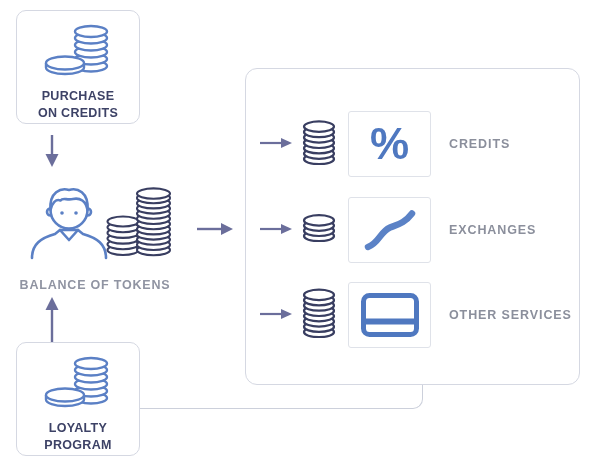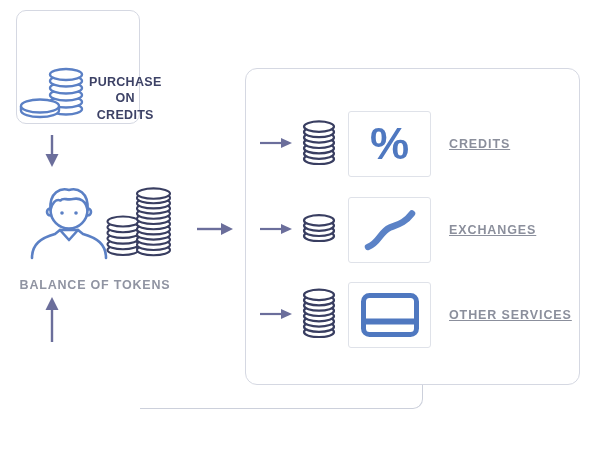--- a/index.html
+++ b/index.html
@@ -2,21 +2,21 @@
 <html><head>
 <meta charset="utf-8">
 <style>
   html,body{margin:0;padding:0;background:#ffffff;}
   body{font-family:"Liberation Sans", sans-serif;}
   #canvas{position:relative;width:600px;height:468px;background:#ffffff;overflow:hidden;}
 
   .card{
     position:absolute;width:124px;height:114px;background:#fff;
     border:1.5px solid #d5d8e2;border-radius:10px;box-sizing:border-box;
-    display:flex;flex-direction:row;align-items:flex-end;z-index:2;
+    display:flex;flex-direction:column;align-items:center;z-index:2;
   }
   .card .icon-wrap{margin-top:13px;}
   .card .card-label{
     margin-top:8px;text-align:center;font-size:12.5px;font-weight:700;
     color:#3d4266;letter-spacing:.3px;line-height:1.32;
   }
 
   #purchase-card{left:16px;top:10px;}
   #loyalty-card{left:16px;top:342px;}
 
@@ -49,21 +49,21 @@
   .row-arrow{flex:0 0 auto;}
   .row-coins{flex:0 0 auto;margin-left:9px;}
   .icon-box{
     flex:0 0 auto;margin-left:12px;width:83px;height:66px;background:#fff;
     border:1px solid #dfe2e9;border-radius:3px;box-sizing:border-box;
     display:flex;align-items:center;justify-content:center;
   }
   .percent-glyph{font-size:44px;font-weight:700;color:#4f78c0;line-height:1;}
   .service-label{
     margin-left:18px;font-size:12.5px;font-weight:600;color:#8b8f9c;
-    letter-spacing:.9px;white-space:nowrap;text-decoration:underline;
+    letter-spacing:.9px;white-space:nowrap;
   }
 
   #connector{
     position:absolute;left:140px;top:385px;width:282px;height:23px;
     border-right:1.5px solid #ccd0db;border-bottom:1.5px solid #ccd0db;
     border-bottom-right-radius:10px;z-index:1;
   }
 </style>
 </head>
 <body>
@@ -142,20 +142,40 @@
 
   <div id="balance-label">BALANCE OF TOKENS</div>
 
   <span class="arrow-abs" id="arrow-up">
     <svg width="16" height="46" viewBox="0 0 16 46">
       <polygon points="1.5,14 14.5,14 8,1" fill="#6b6e9b"></polygon>
       <line x1="8" y1="13" x2="8" y2="46" stroke="#6b6e9b" stroke-width="2.4"></line>
     </svg>
   </span>
 
+  <div class="card" id="loyalty-card">
+    <span class="icon-wrap">
+      <svg width="72" height="52" viewBox="0 0 72 52">
+        <g stroke="#5b80c5" stroke-width="2.4" fill="#fff">
+          <ellipse cx="49" cy="42" rx="16" ry="5.5"></ellipse>
+          <ellipse cx="49" cy="35" rx="16" ry="5.5"></ellipse>
+          <ellipse cx="49" cy="28" rx="16" ry="5.5"></ellipse>
+          <ellipse cx="49" cy="21" rx="16" ry="5.5"></ellipse>
+          <ellipse cx="49" cy="14" rx="16" ry="5.5"></ellipse>
+          <ellipse cx="49" cy="7.5" rx="16" ry="5.5"></ellipse>
+          <path d="M4,39 L4,43.5 A19,6.5 0 0 0 42,43.5 L42,39"></path>
+          <ellipse cx="23" cy="39" rx="19" ry="6.5"></ellipse>
+        </g>
+      </svg>
+    </span>
+    <div class="card-label">
+      <div>LOYALTY</div>
+      <div>PROGRAM</div>
+    </div>
+  </div>
 
   <span class="arrow-abs" id="arrow-main">
     <svg width="38" height="14" viewBox="0 0 38 14">
       <line x1="1" y1="7" x2="26" y2="7" stroke="#6b6e9b" stroke-width="2.4"></line>
       <polygon points="25,1 37,7 25,13" fill="#6b6e9b"></polygon>
     </svg>
   </span>
 
   <div id="services-panel">
 

